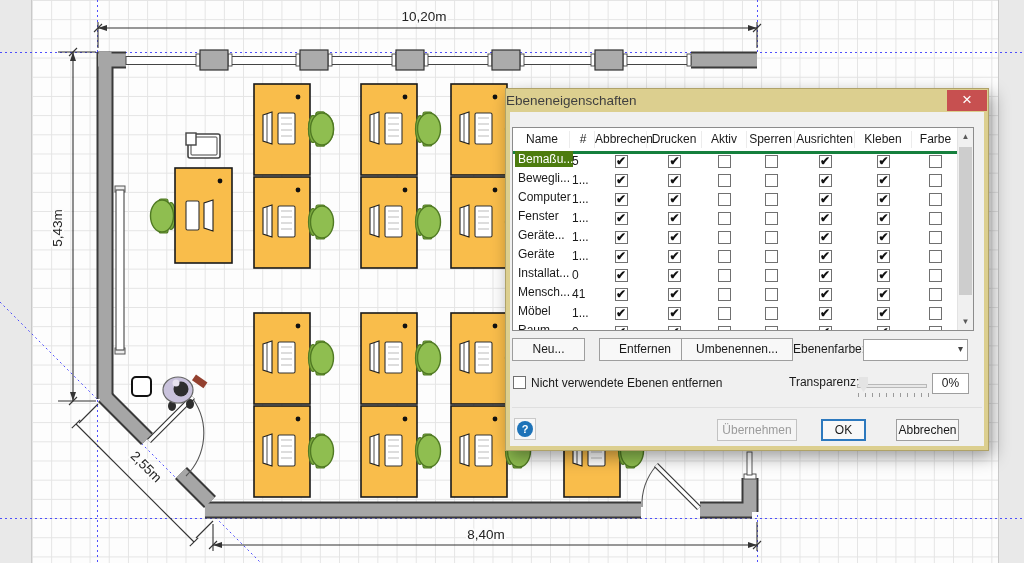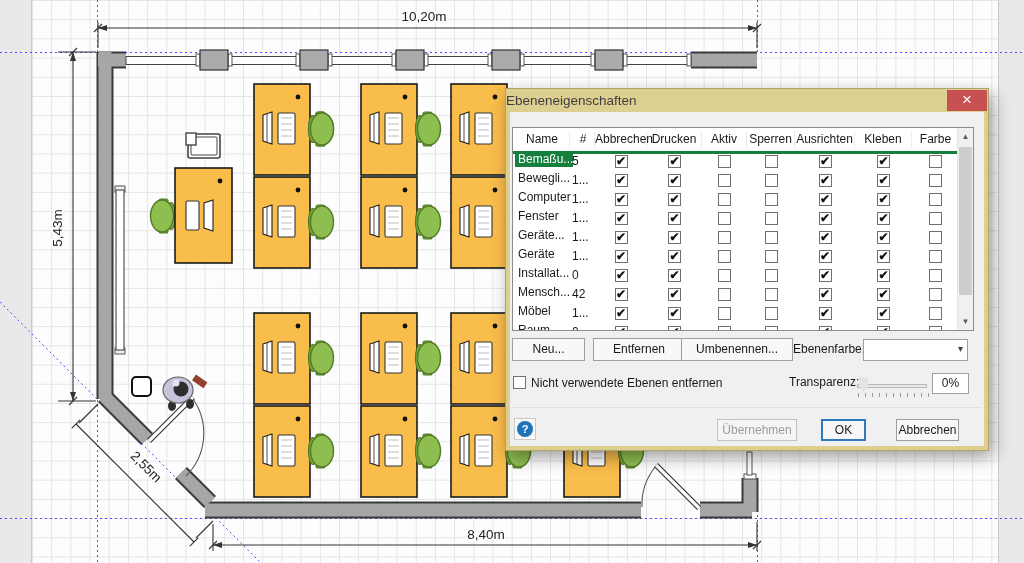--- a/index.html
+++ b/index.html
@@ -38,21 +38,21 @@
   .thead .hcell{font-size:12px;color:#1a1a1a;text-align:center;
     border-right:1px solid #ECECEC;height:17px;line-height:17px;box-sizing:border-box}
   .rows{position:absolute;left:0;top:23px;width:446px;height:180px;overflow:hidden}
   .trow{display:flex;height:19px;align-items:center}
   .cell{text-align:center}
   .c0{width:57px;text-align:left;padding-left:2px;box-sizing:border-box}
   .c1{width:25px;text-align:left;padding-left:2px;box-sizing:border-box}
   .c2{width:52px}.c3{width:55px}.c4{width:45px}.c5{width:48px}.c6{width:60px}.c7{width:57px}.c8{width:47px}
   .name-chip{display:inline-block;max-width:52px;overflow:hidden;white-space:nowrap;
     padding:1px 3px;border-radius:0}
-  .name-chip.sel{background:#15803d;color:#fff}
+  .name-chip.sel{background:#4d7c0f;color:#fff}
   .cb{display:inline-block;width:13px;height:13px;background:#fff;
     border:1px solid #707070;box-sizing:border-box;font-size:12px;line-height:11px;
     font-weight:bold;color:#111;text-align:center;vertical-align:middle}
   
   .sbar{position:absolute;right:0;top:0;bottom:0;width:15px;background:#F0F0F0;
     border-left:1px solid #E3E3E3}
   .sbtn{position:absolute;left:0;width:15px;height:17px;color:#5a5a5a;font-size:8px;
     text-align:center;line-height:17px}
   .sbtn.up{top:0}.sbtn.down{bottom:0}
   .sthumb{position:absolute;left:1px;top:19px;width:13px;height:148px;background:#CDCDCD}
@@ -378,21 +378,21 @@
             <span class="cell c3"><span class="cb">✔</span></span>
             <span class="cell c4"><span class="cb"></span></span>
             <span class="cell c5"><span class="cb"></span></span>
             <span class="cell c6"><span class="cb">✔</span></span>
             <span class="cell c7"><span class="cb">✔</span></span>
             <span class="cell c8"><span class="cb"></span></span>
           </div>
 
   <div class="trow">
     <span class="cell c0"><span class="name-chip">Mensch...</span></span>
-    <span class="cell c1">42</span>
+    <span class="cell c1">41</span>
   <span class="cell c2"><span class="cb">✔</span></span>
             <span class="cell c3"><span class="cb">✔</span></span>
             <span class="cell c4"><span class="cb"></span></span>
             <span class="cell c5"><span class="cb"></span></span>
             <span class="cell c6"><span class="cb">✔</span></span>
             <span class="cell c7"><span class="cb">✔</span></span>
             <span class="cell c8"><span class="cb"></span></span>
           </div>
 
   <div class="trow">
@@ -420,21 +420,21 @@
           </div>
 </div>
       <div class="sbar">
         <div class="sbtn up">▲</div>
         <div class="sthumb"></div>
         <div class="sbtn down">▼</div>
       </div>
     </div>
 
     <div class="btn" style="left:2px;top:226px;width:73px">Neu...</div>
-    <div class="btn" style="left:83px;top:226px;width:92px">Entfernen</div>
+    <div class="btn" style="left:89px;top:226px;width:92px">Entfernen</div>
     <div class="btn" style="left:171px;top:226px;width:112px">Umbenennen...</div>
     <span class="lbl" style="left:283px;top:230px">Ebenenfarbe:</span>
     <div class="select" style="left:353px;top:227px;width:105px;height:22px">
       <span class="chev">▾</span>
     </div>
 
     <div class="cbx" style="left:3px;top:264px"></div>
     <span class="lbl" style="left:21px;top:264px">Nicht verwendete Ebenen entfernen</span>
 
     <span class="lbl" style="left:279px;top:263px">Transparenz:</span>

